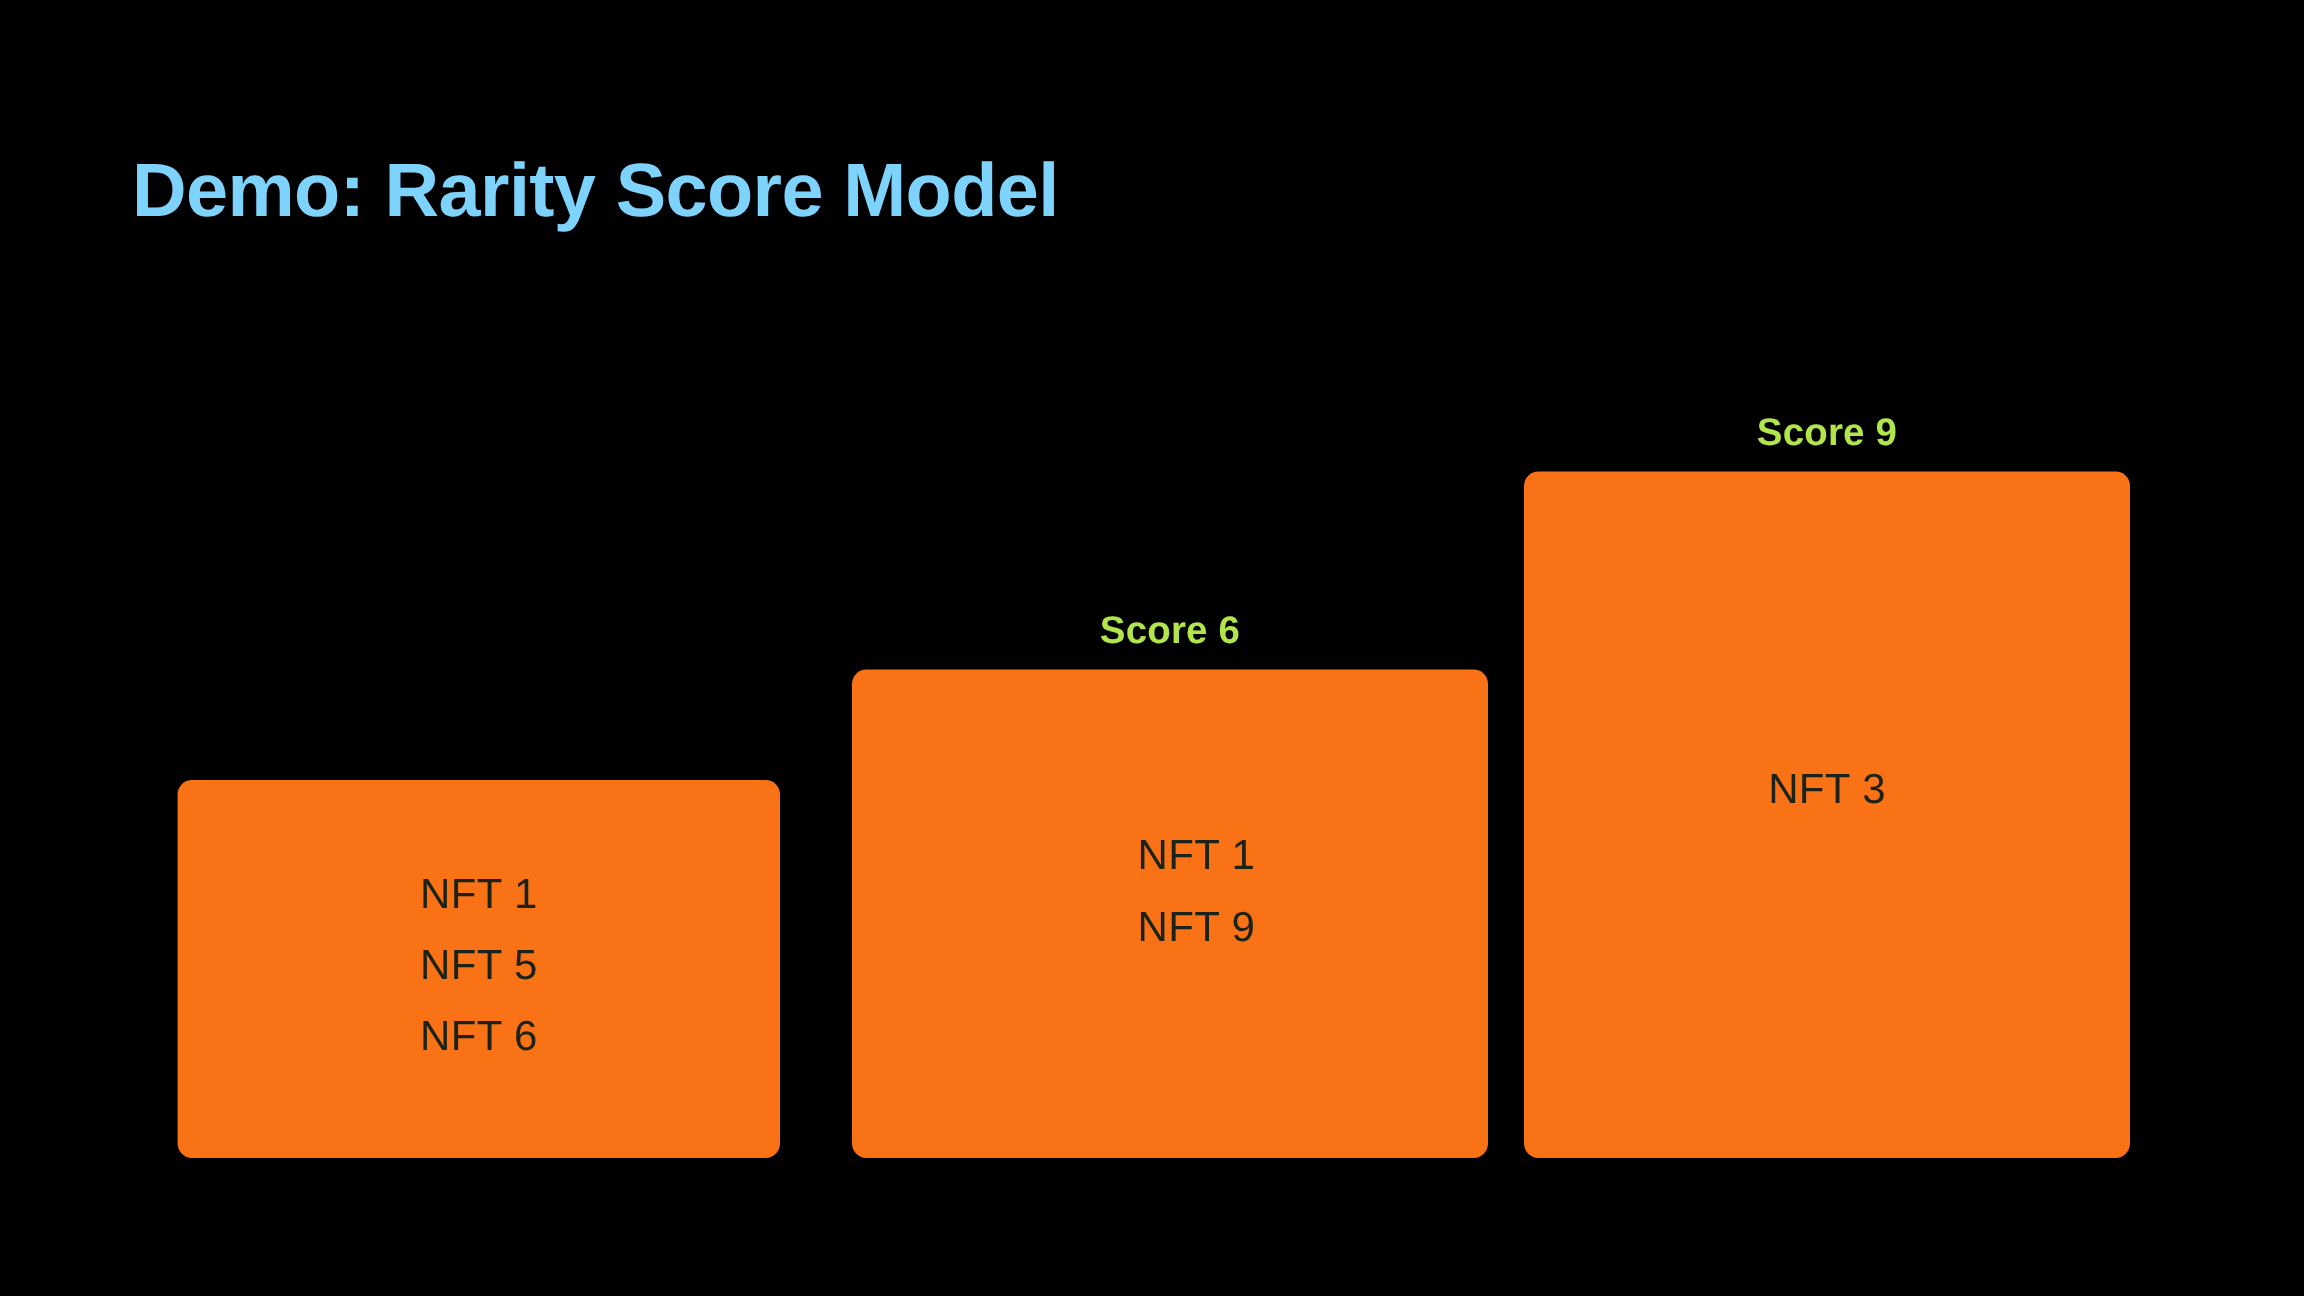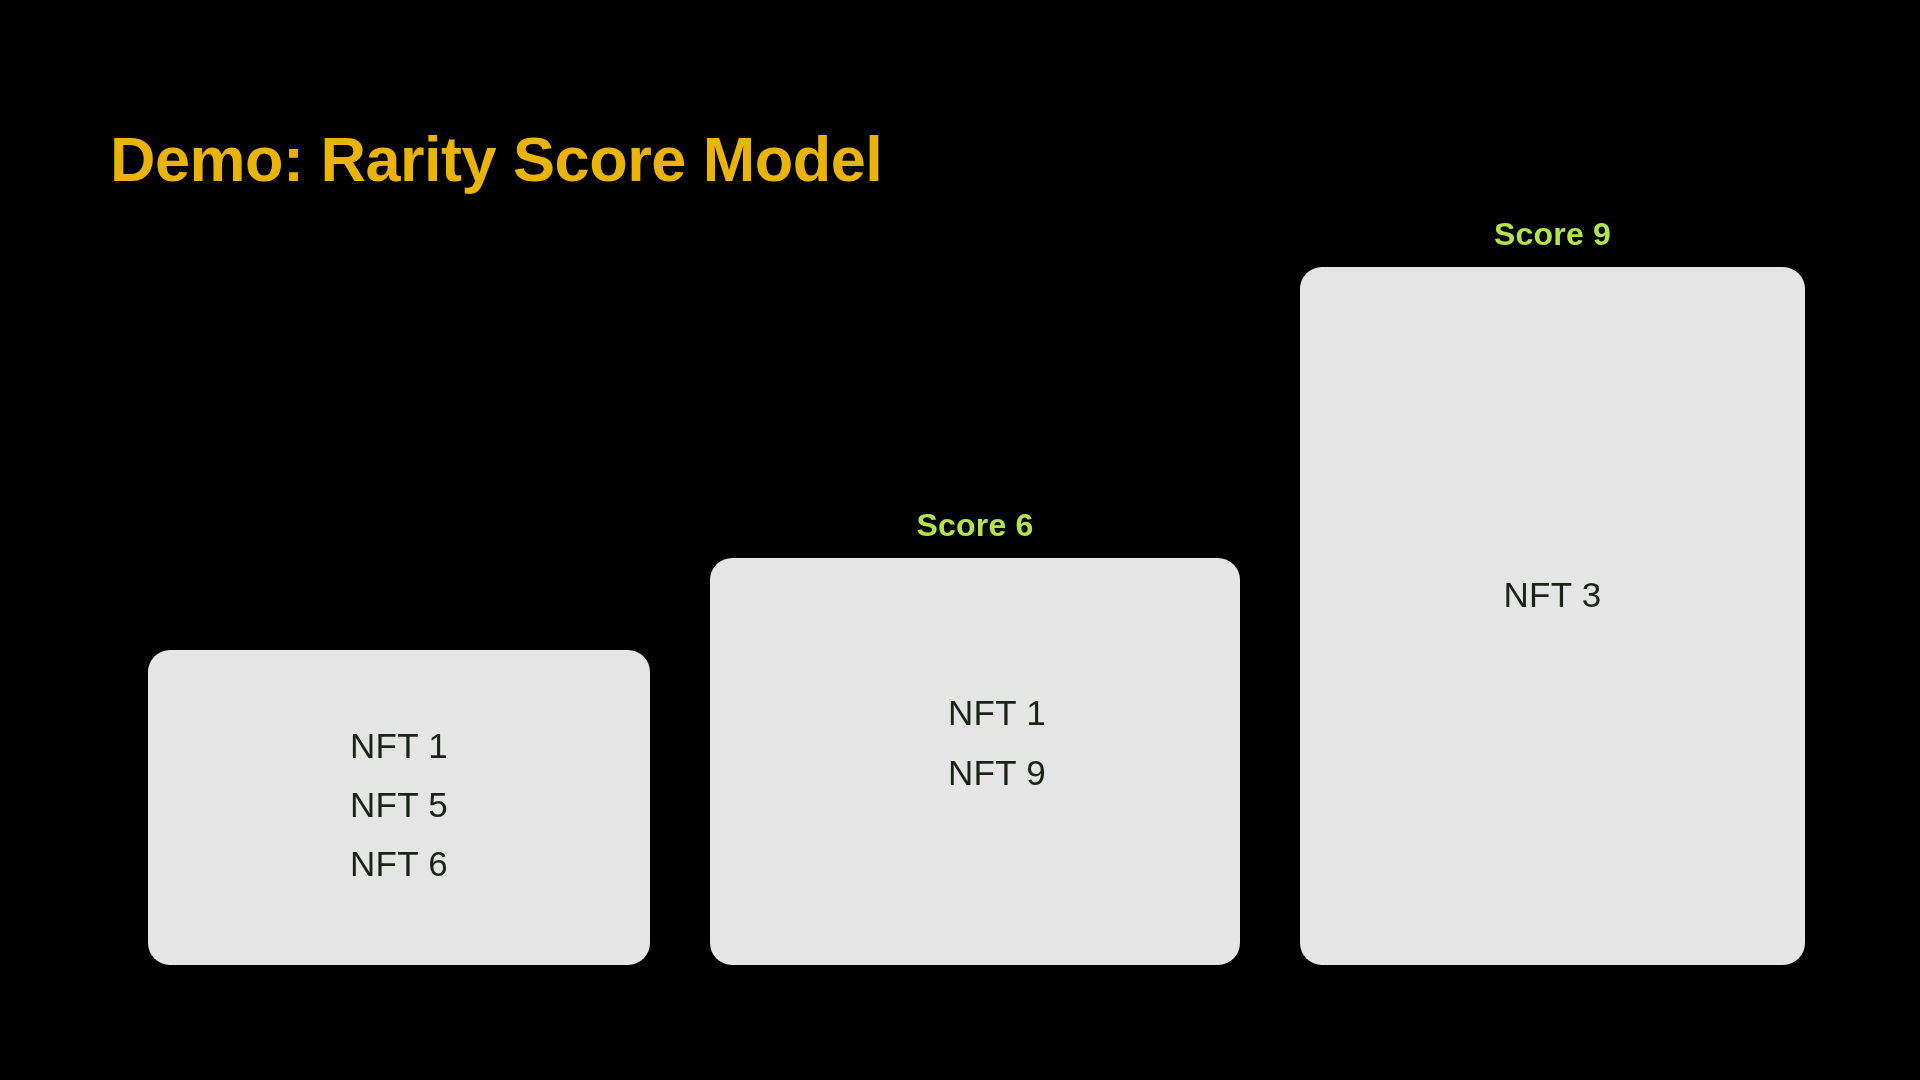--- a/index.html
+++ b/index.html
@@ -23,21 +23,21 @@
     background: #000000;
   }
 
   
   #page-title {
     position: absolute;
     left: 110px;
     top: 84px;
     font-size: 63px;
     font-weight: 700;
-    color: #eab308;
+    color: #7dd3fc;
     letter-spacing: -0.5px;
     line-height: 1.05;
     white-space: nowrap;
   }
 
   
   #chart {
     position: absolute;
     left: 0;
     top: 0;
@@ -61,22 +61,22 @@
     font-weight: 700;
     color: #b2e54b;
     letter-spacing: 0.2px;
     white-space: nowrap;
   }
 
   .bar {
     box-sizing: border-box;
     width: 100%;
     height: 100%;
-    background: #e5e5e5;
-    border-radius: 22px;
+    background: #f97316;
+    border-radius: 12px;
     display: flex;
     flex-direction: column;
     align-items: center;
     justify-content: center;
     text-align: center;
   }
 
   .bar-items {
     display: flex;
     flex-direction: column;
@@ -89,21 +89,21 @@
     font-weight: 400;
     color: #1b2318;
     line-height: 1.12;
     letter-spacing: 0.3px;
     white-space: nowrap;
   }
 
   
   #bar-group-0 { left: 148px;  width: 502px; height: 315px; }
   #bar-group-1 { left: 710px;  width: 530px; height: 407px; }
-  #bar-group-2 { left: 1300px; width: 505px; height: 698px; }
+  #bar-group-2 { left: 1270px; width: 505px; height: 572px; }
 
   
   #bar-group-0 .bar { justify-content: center; padding-bottom: 6px; }
   #bar-group-1 .bar { justify-content: center; padding-bottom: 38px; padding-left: 44px; }
   #bar-group-2 .bar { justify-content: center; padding-bottom: 42px; }
 </style>
 </head>
 <body>
 
 <div id="slide">

